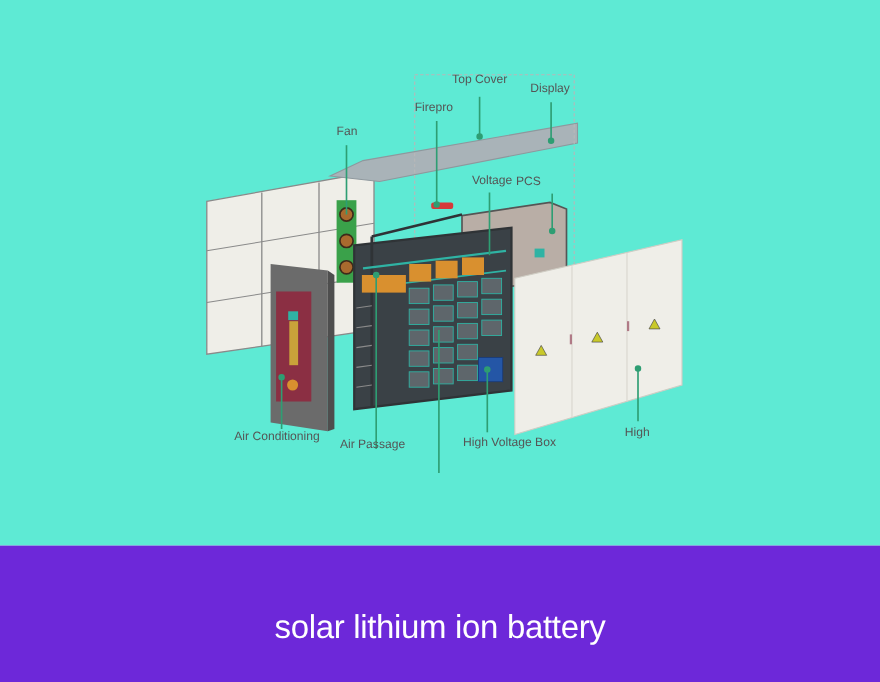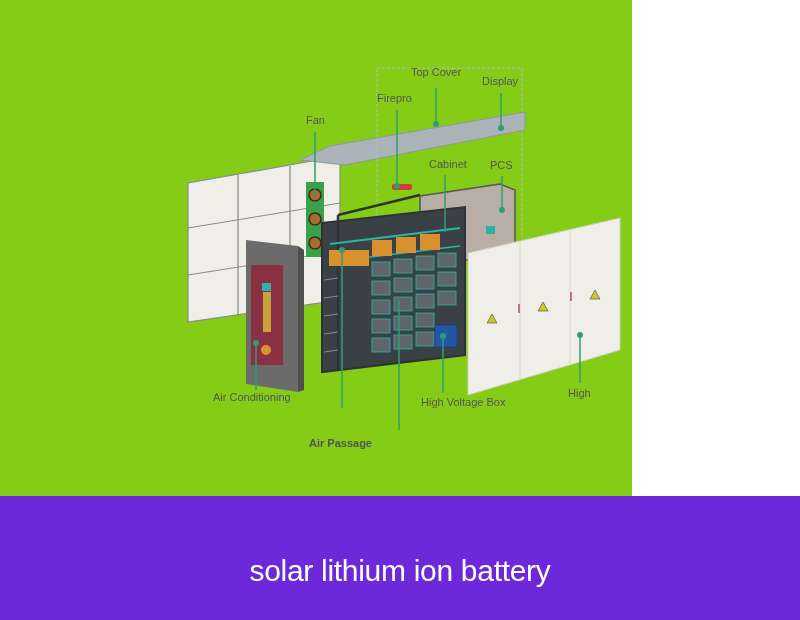--- a/index.html
+++ b/index.html
@@ -1,17 +1,17 @@
 <!DOCTYPE html>
 <html><head>
   <meta charset="utf-8">
   <style>
     html, body { margin: 0; padding: 0; }
     body { width: 800px; height: 620px; background: #ffffff; position: relative; overflow: hidden; font-family: "Liberation Sans", sans-serif; }
-    #figure { position: absolute; left: 0; top: 0; width: 632px; height: 496px; background: #84cc16; }
+    #figure { position: absolute; left: 0; top: 0; width: 800px; height: 496px; background: #5eead4; }
     #figure svg { position: absolute; left: 0; top: 0; }
     .label { position: absolute; font-family: "Liberation Sans", sans-serif; font-size: 11px; color: #555555; white-space: nowrap; line-height: 1; }
     #caption-band { position: absolute; left: 0; top: 496px; width: 800px; height: 158px; background: #6d28d9; display: flex; align-items: center; justify-content: center; }
     #caption-text { font-family: "Liberation Sans", sans-serif; font-size: 30px; color: #ffffff; letter-spacing: -0.3px; margin-top: -8px; }
   </style>
 </head>
 <body>
 
 <div id="figure">
   <svg width="800" height="496" viewBox="0 0 800 496">
@@ -127,23 +127,23 @@
         <circle cx="443" cy="336" r="2.2"></circle>
       <line x1="580" y1="383" x2="580" y2="335"></line>
         <circle cx="580" cy="335" r="2.2"></circle>
     </g>
   </svg>
 
   <span class="label" style="left:411px;top:67px;">Top Cover</span>
   <span class="label" style="left:482px;top:76px;">Display</span>
   <span class="label" style="left:377px;top:93px;text-align:right;">Firepro</span>
   <span class="label" style="left:306px;top:115px;">Fan</span>
-  <span class="label" style="left:429px;top:159px;">Cabinet</span>
-  <span class="label" style="left:490px;top:160px;">PCS</span>
+  <span class="label" style="left:429px;top:159px;">Voltage</span>
+  <span class="label" style="left:469px;top:160px;">PCS</span>
   <span class="label" style="left:213px;top:392px;">Air Conditioning</span>
-  <span class="label" style="left:309px;top:438px;font-weight:bold;">Air Passage</span>
+  <span class="label" style="left:309px;top:399px;">Air Passage</span>
   <span class="label" style="left:421px;top:397px;text-align:center;">High Voltage Box</span>
   <span class="label" style="left:568px;top:388px;">High</span>
 </div>
 
 <div id="caption-band">
   <span id="caption-text">solar lithium ion battery</span>
 </div>
 
 </body></html>

